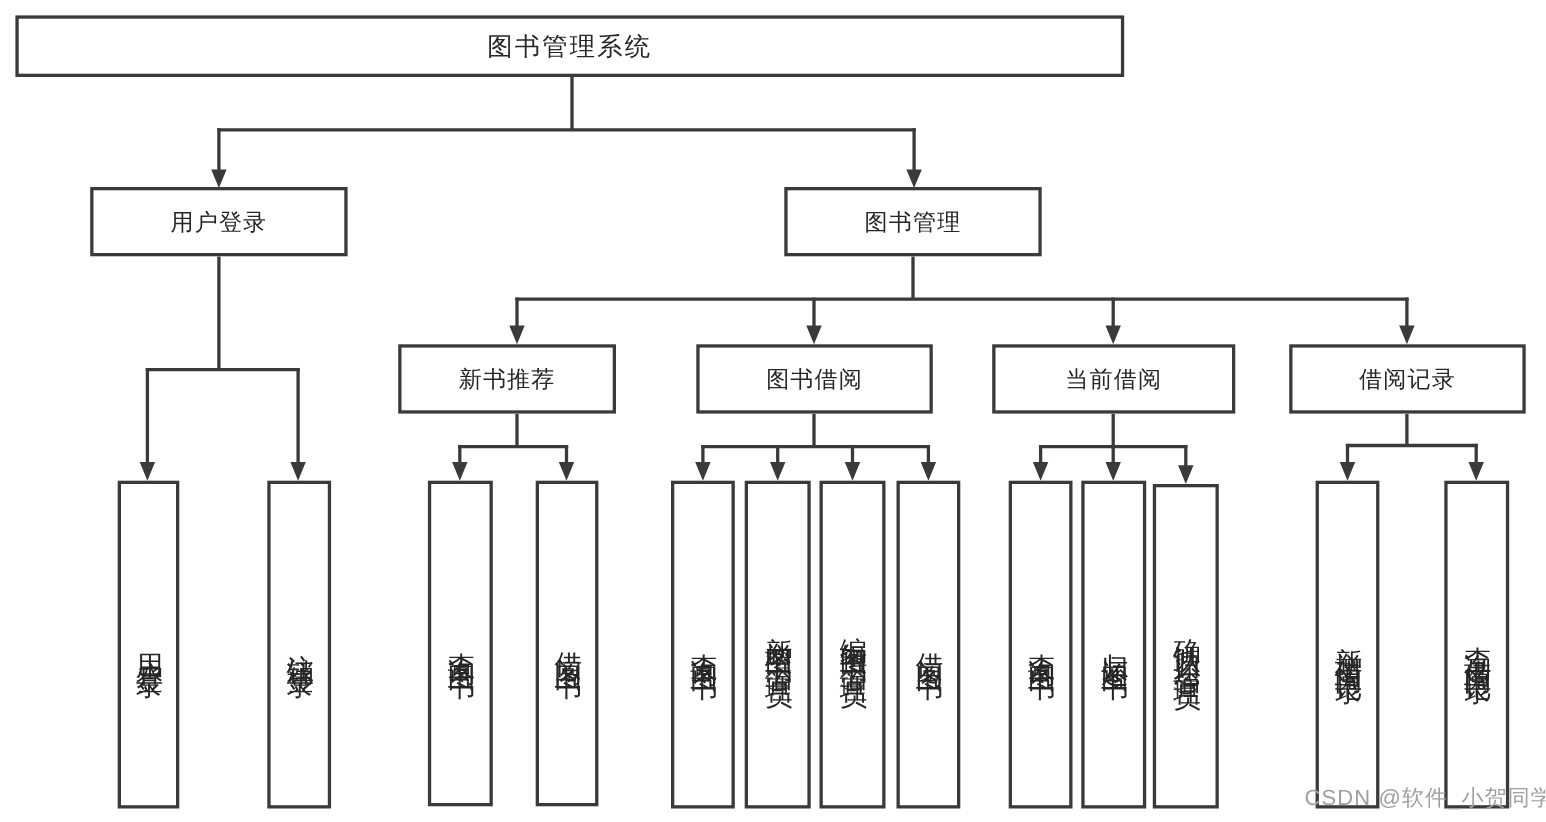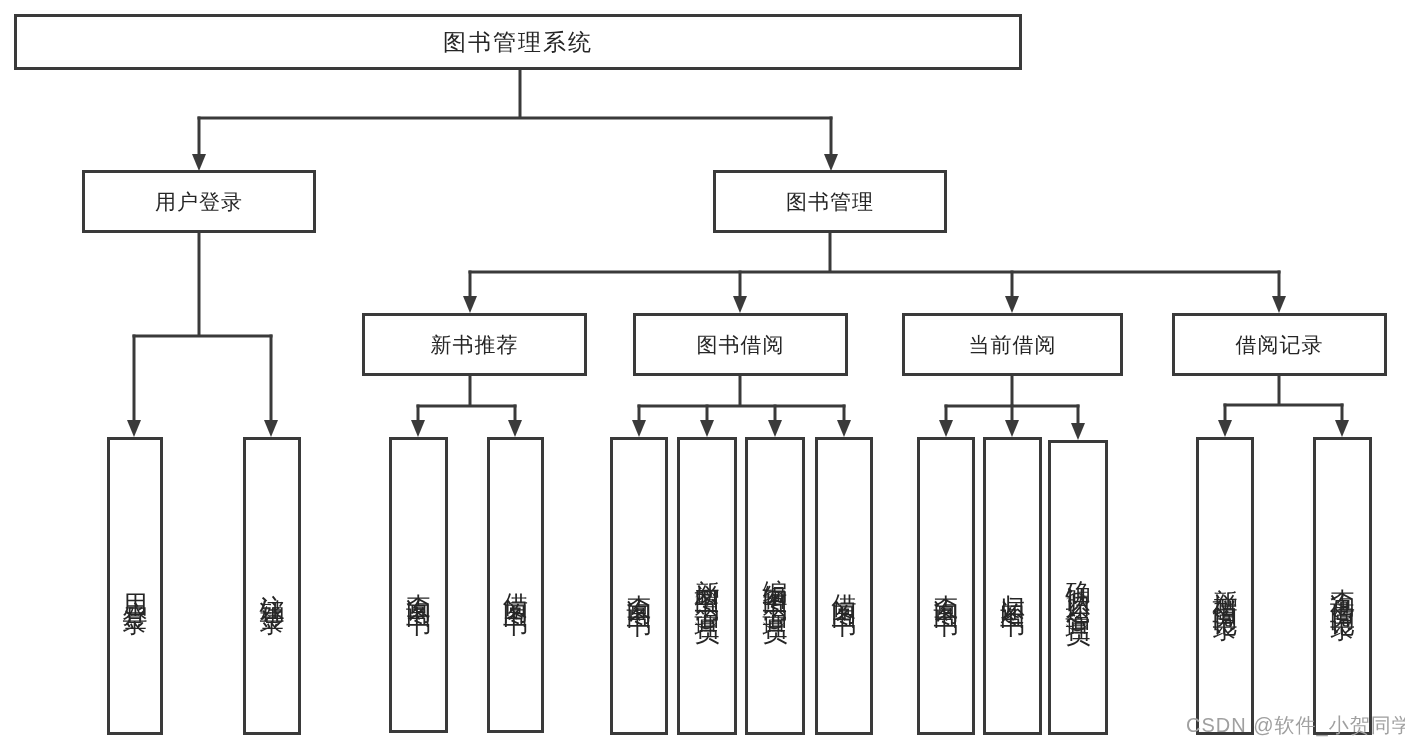--- a/index.html
+++ b/index.html
@@ -129,21 +129,21 @@
     <span>图书管理系统</span>
   </div>
 
   <div class="node hbox" style="left:82px; top:170px; width:234px; height:63px;">
     <span>用户登录</span>
   </div>
   <div class="node hbox" style="left:713px; top:170px; width:234px; height:63px;">
     <span>图书管理</span>
   </div>
 
-  <div class="node hbox" style="left:362px; top:313px; width:225px; height:63px;">
+  <div class="node hbox" style="left:362px; top:313px; width:198px; height:63px;">
     <span>新书推荐</span>
   </div>
   <div class="node hbox" style="left:902px; top:313px; width:221px; height:63px;">
     <span>当前借阅</span>
   </div>
   <div class="node hbox" style="left:633px; top:313px; width:215px; height:63px;">
     <span>图书借阅</span>
   </div>
   <div class="node hbox" style="left:1172px; top:313px; width:215px; height:63px;text-align:right;">
     <span>借阅记录</span>

